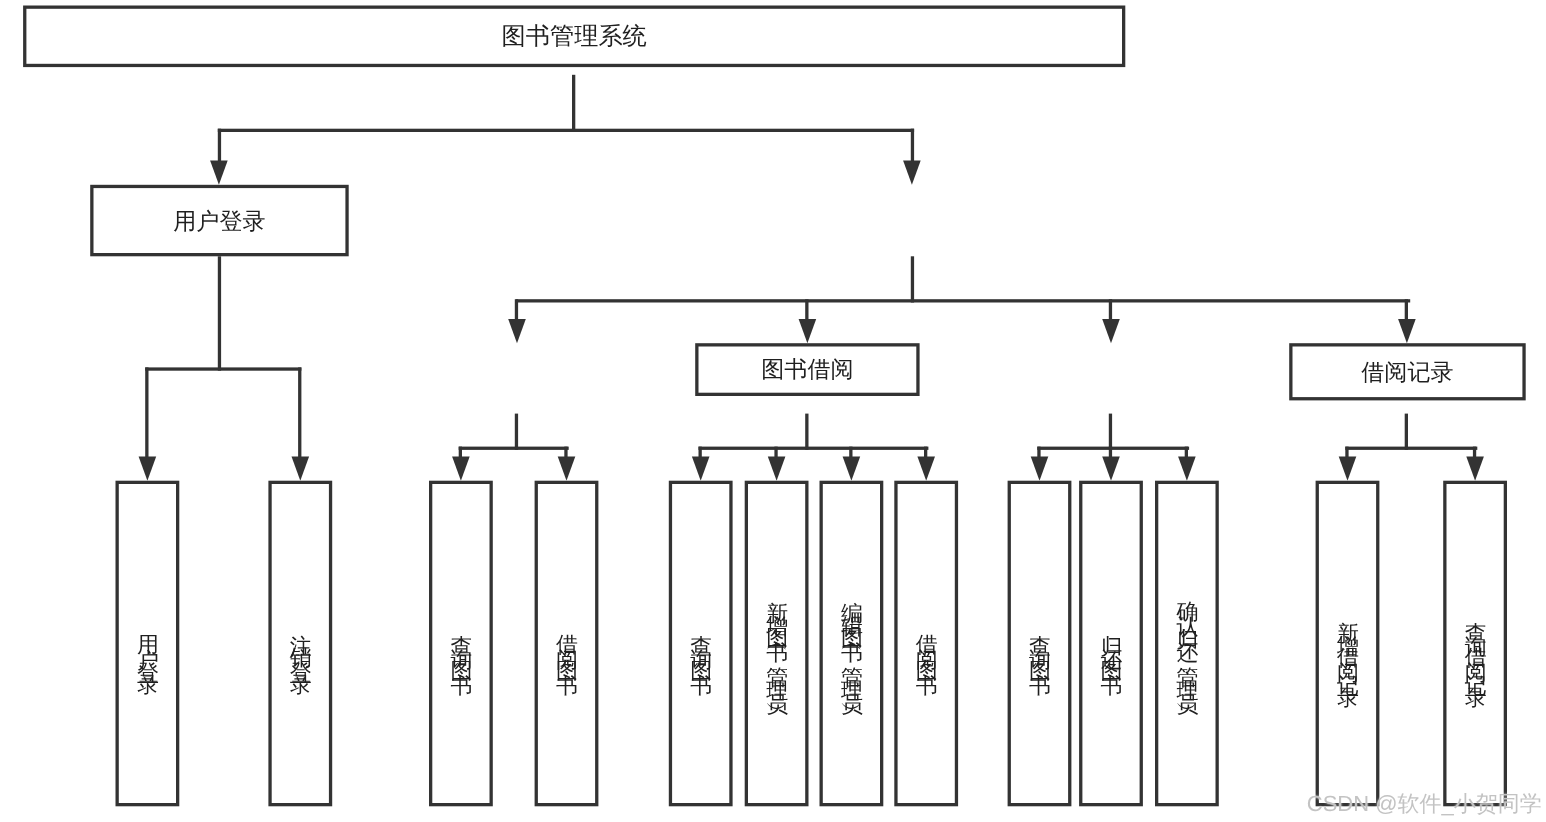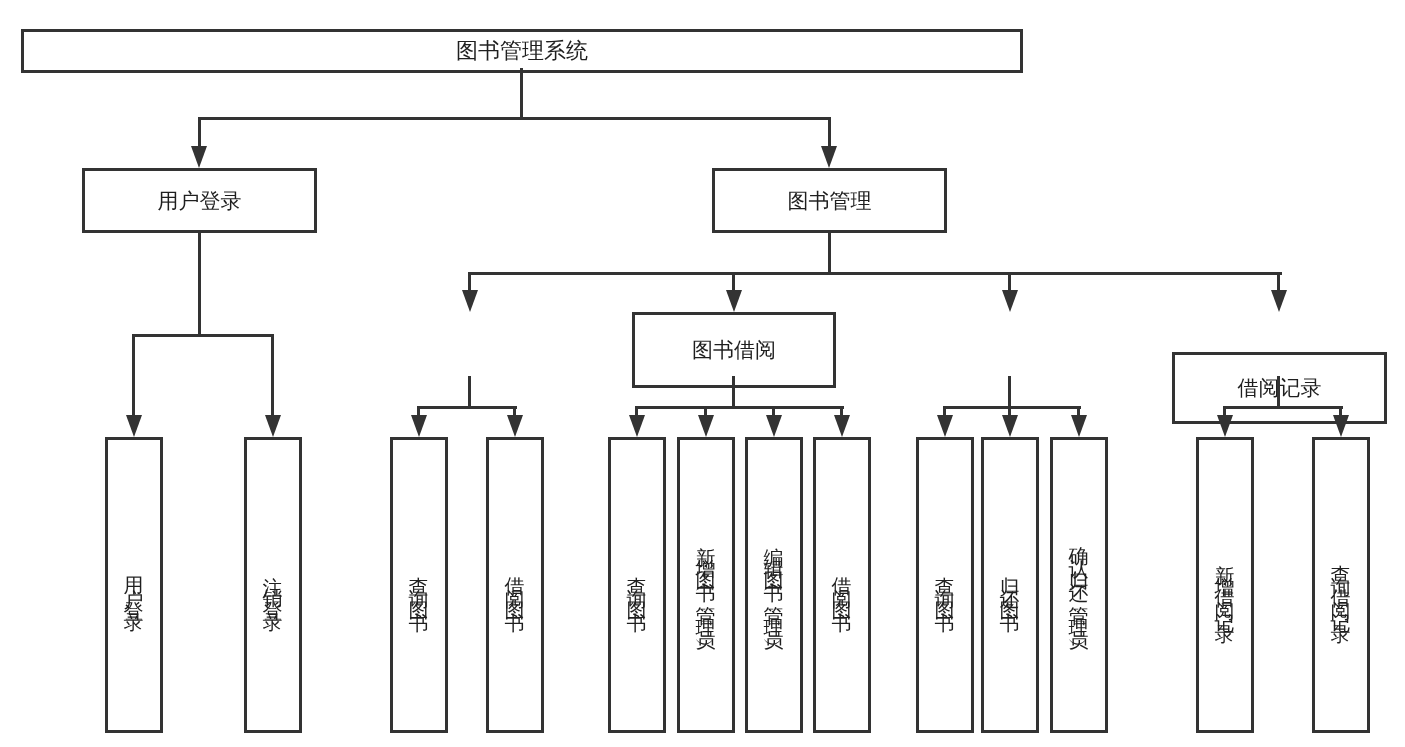--- a/index.html
+++ b/index.html
@@ -27,60 +27,57 @@
   .watermark{
     position:absolute;left:1188px;top:717px;font-size:20px;color:#c3c3c3;
     white-space:nowrap;text-shadow:0 0 2px #ffffff;
   }
 </style>
 </head>
 <body>
 
 <div class="canvas">
 
-  <div class="node root" style="left:21px;top:29px;width:1002px;height:44px;text-align:right;">
+  <div class="node root" style="left:21px;top:5px;width:1002px;height:56px;text-align:right;">
     <span>图书管理系统</span>
   </div>
 
   <div class="vline" style="left:520px;top:68px;width:3px;height:50px;"></div>
   <div class="hline" style="left:198px;top:117px;width:633px;height:3px;"></div>
   <div class="vline" style="left:198px;top:117px;width:3px;height:32px;"></div>
   <div class="vline" style="left:828px;top:117px;width:3px;height:32px;"></div>
   <div class="arrow" style="left:191px;top:146px;"></div>
   <div class="arrow" style="left:821px;top:146px;"></div>
 
   <div class="node branch" style="left:82px;top:168px;width:235px;height:65px;">
     <span>用户登录</span>
-  </div>
-  <div class="node branch" style="left:712px;top:168px;width:235px;height:65px;">
-    <span>图书管理</span>
   </div>
 
   <div class="vline" style="left:198px;top:233px;width:3px;height:104px;"></div>
   <div class="hline" style="left:132px;top:334px;width:142px;height:3px;"></div>
   <div class="vline" style="left:132px;top:334px;width:3px;height:84px;"></div>
   <div class="vline" style="left:271px;top:334px;width:3px;height:84px;"></div>
   <div class="arrow" style="left:126px;top:415px;"></div>
   <div class="arrow" style="left:265px;top:415px;"></div>
 
   <div class="vline" style="left:828px;top:233px;width:3px;height:42px;"></div>
   <div class="hline" style="left:469px;top:272px;width:813px;height:3px;"></div>
   <div class="vline" style="left:468px;top:272px;width:3px;height:21px;"></div>
   <div class="vline" style="left:732px;top:272px;width:3px;height:21px;"></div>
   <div class="vline" style="left:1008px;top:272px;width:3px;height:21px;"></div>
   <div class="vline" style="left:1277px;top:272px;width:3px;height:21px;"></div>
   <div class="arrow" style="left:462px;top:290px;"></div>
   <div class="arrow" style="left:726px;top:290px;"></div>
   <div class="arrow" style="left:1002px;top:290px;"></div>
   <div class="arrow" style="left:1271px;top:290px;"></div>
 
-  <div class="node branch" style="left:632px;top:312px;width:204px;height:76px;">
+  <div class="node branch" style="left:632px;top:312px;width:204px;height:48px;">
     <span>图书借阅</span>
   </div>
-  <div class="node branch" style="left:1172px;top:312px;width:215px;height:72px;margin-top:40px;">
+  <div class="node branch" style="left:1172px;top:312px;width:215px;height:52px;">
     <span>借阅记录</span>
   </div>
 
   <div class="vline" style="left:468px;top:376px;width:3px;height:33px;"></div>
   <div class="vline" style="left:732px;top:376px;width:3px;height:33px;"></div>
   <div class="vline" style="left:1008px;top:376px;width:3px;height:33px;"></div>
   <div class="vline" style="left:1277px;top:376px;width:3px;height:33px;"></div>
 
   <div class="hline" style="left:417px;top:406px;width:100px;height:3px;"></div>
   <div class="hline" style="left:635px;top:406px;width:209px;height:3px;"></div>
@@ -143,14 +140,15 @@
   <div class="node leaf" style="left:1050px;">
     <span class="vtext">确认归还（管理员）</span>
   </div>
   <div class="node leaf" style="left:1196px;">
     <span class="vtext">新增借阅记录</span>
   </div>
   <div class="node leaf" style="left:1312px;">
     <span class="vtext">查询借阅记录</span>
   </div>
 
+  <div class="watermark">CSDN @软件_小贺同学</div>
 
 </div>
 
 </body></html>

